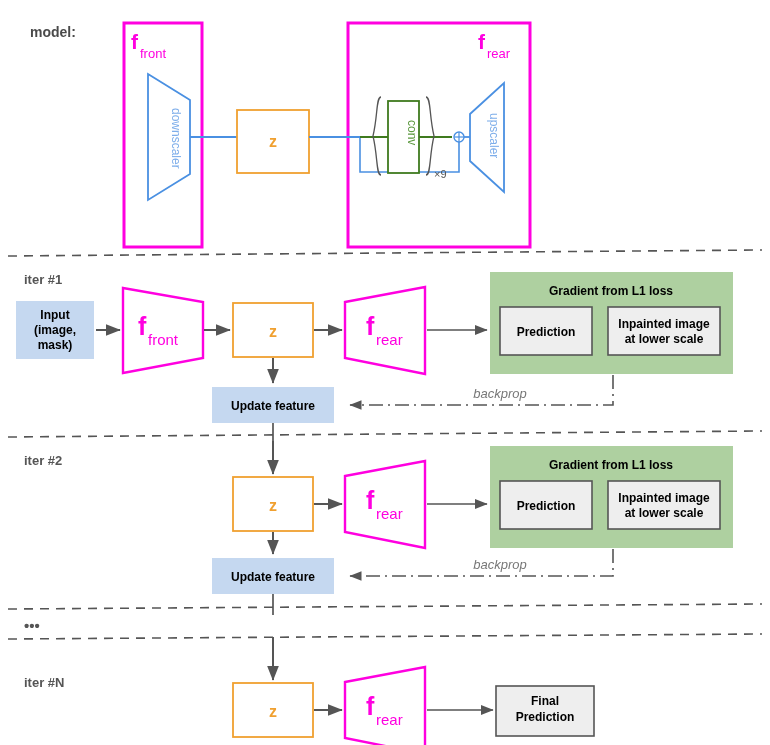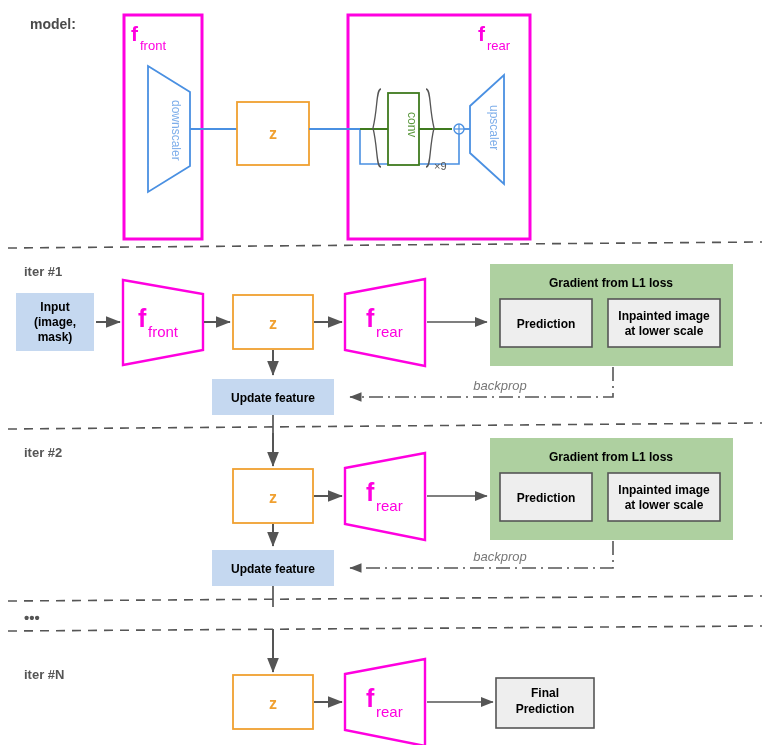--- a/index.html
+++ b/index.html
@@ -1,18 +1,18 @@
 <!DOCTYPE html>
 <html><head>
 <meta charset="utf-8">
 <style>
   html,body{margin:0;padding:0;background:#ffffff;}
   body{width:770px;height:745px;position:relative;overflow:hidden;
        font-family:"Liberation Sans","DejaVu Sans",sans-serif;}
-  .canvas{position:absolute;left:0;top:9px;width:770px;height:657px;text-decoration:underline;}
+  .canvas{position:absolute;left:0;top:17px;width:770px;height:657px;text-decoration:underline;}
   svg{position:absolute;left:0;top:0;overflow:visible;}
   .txt{font-family:"Liberation Sans","DejaVu Sans",sans-serif;}
 </style>
 </head>
 <body>
 
 <div class="canvas">
 
 <svg width="770" height="745" viewBox="0 0 770 745">
   <defs>

